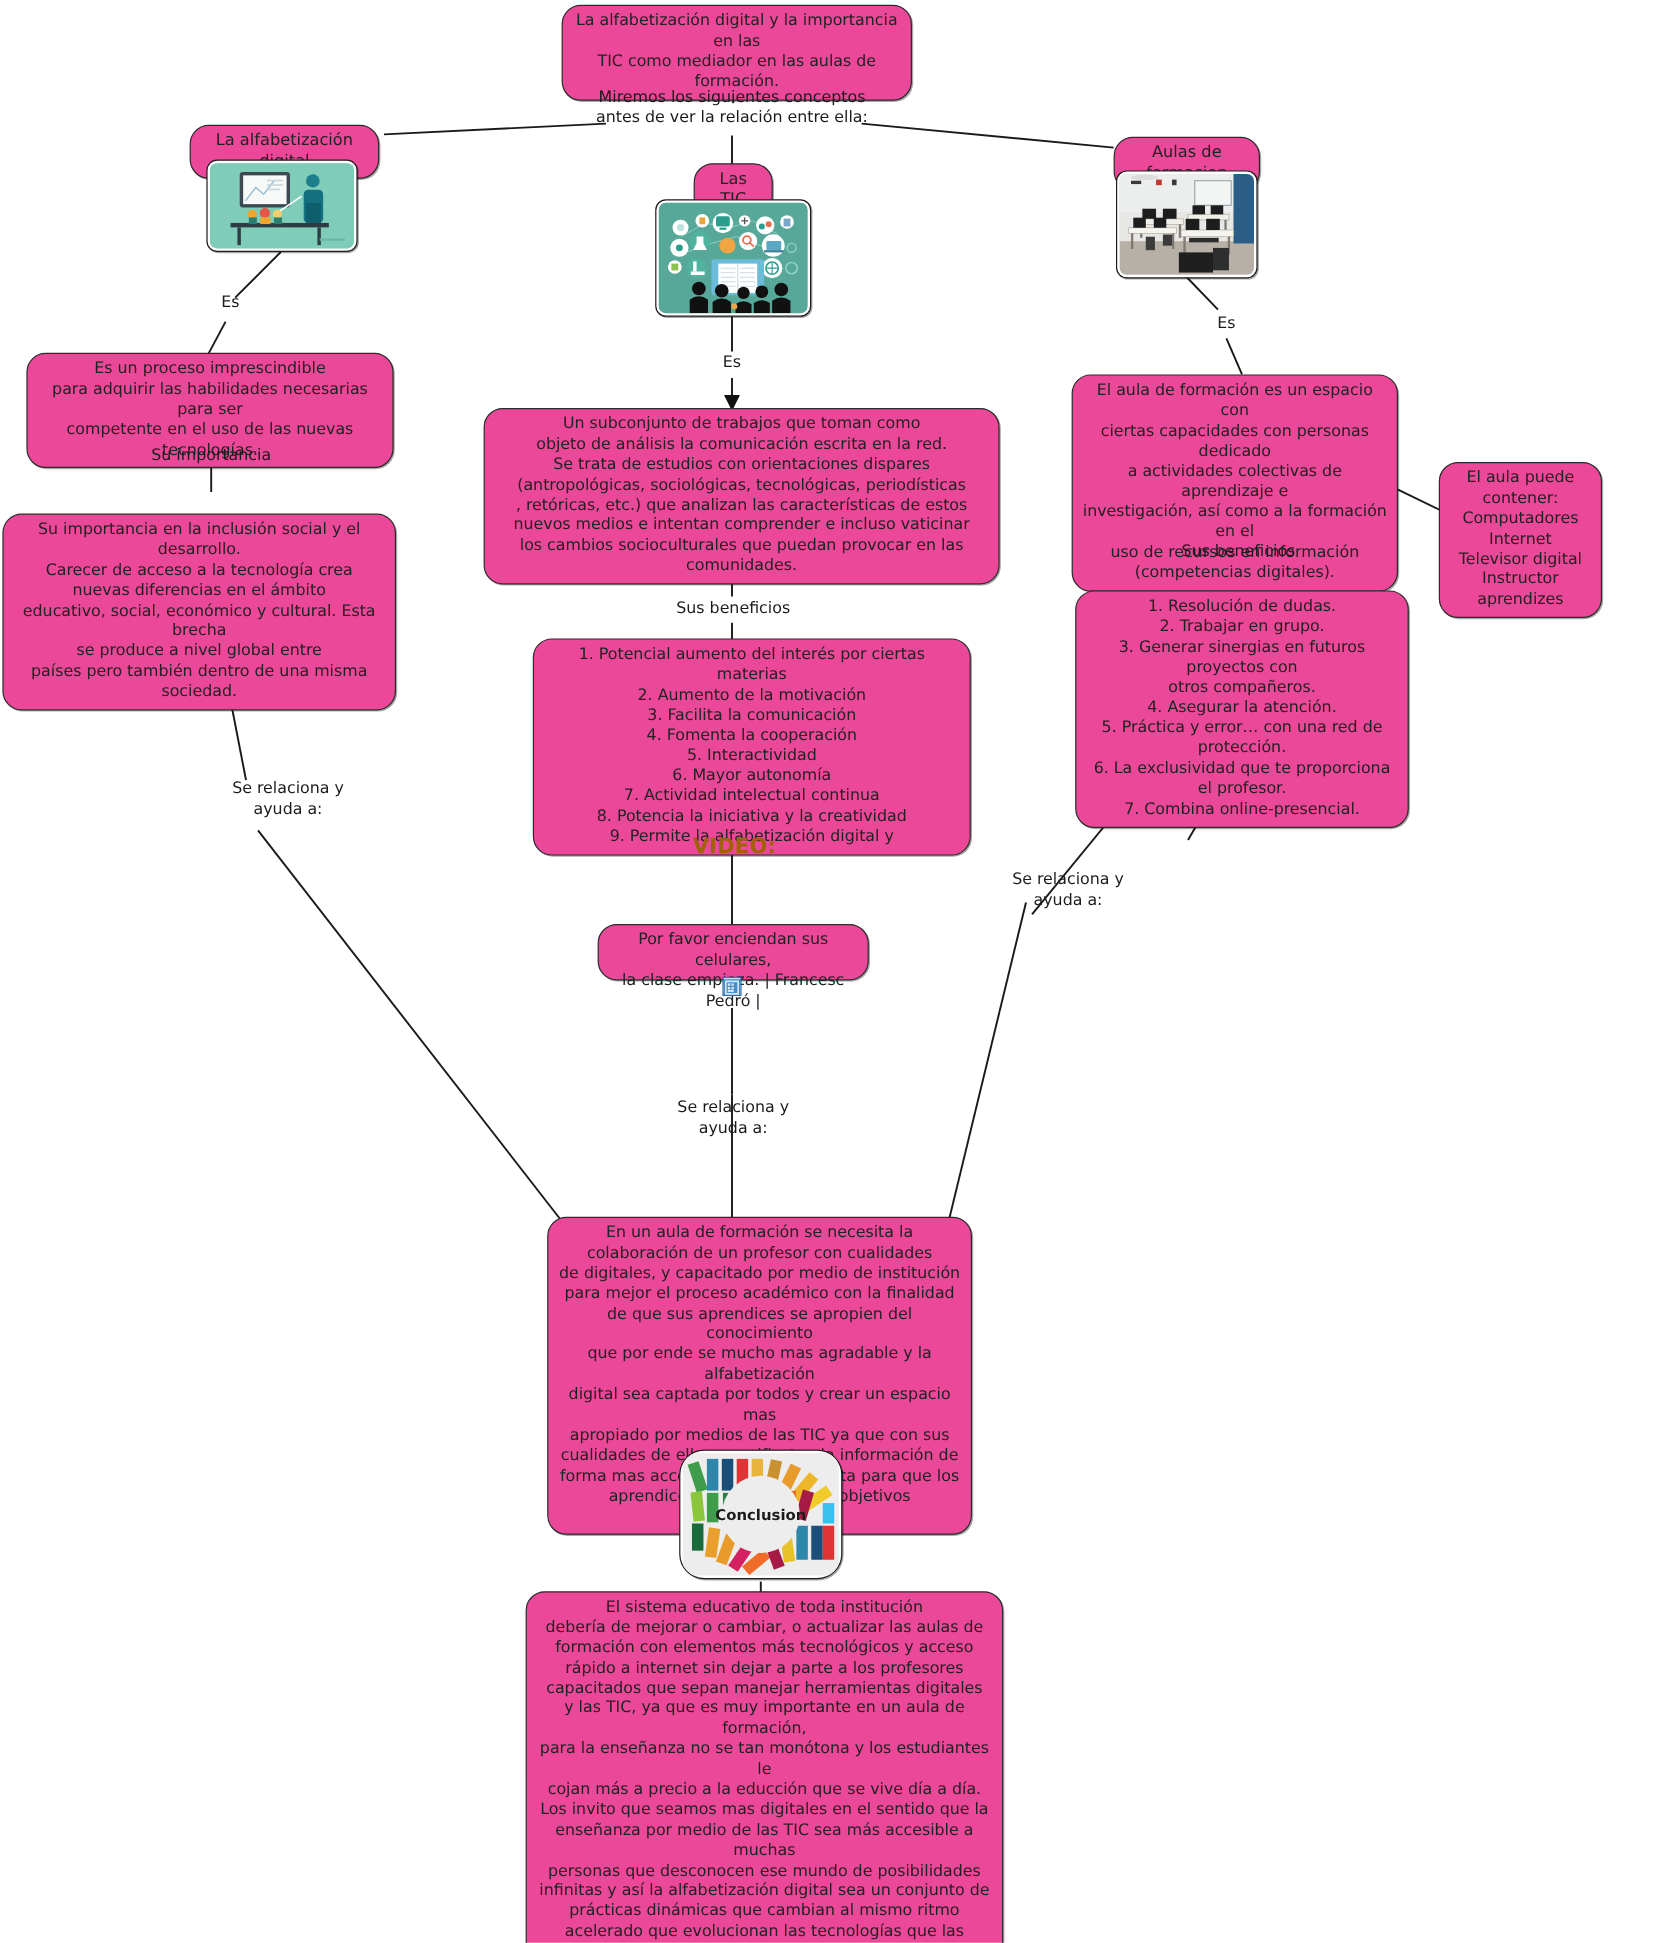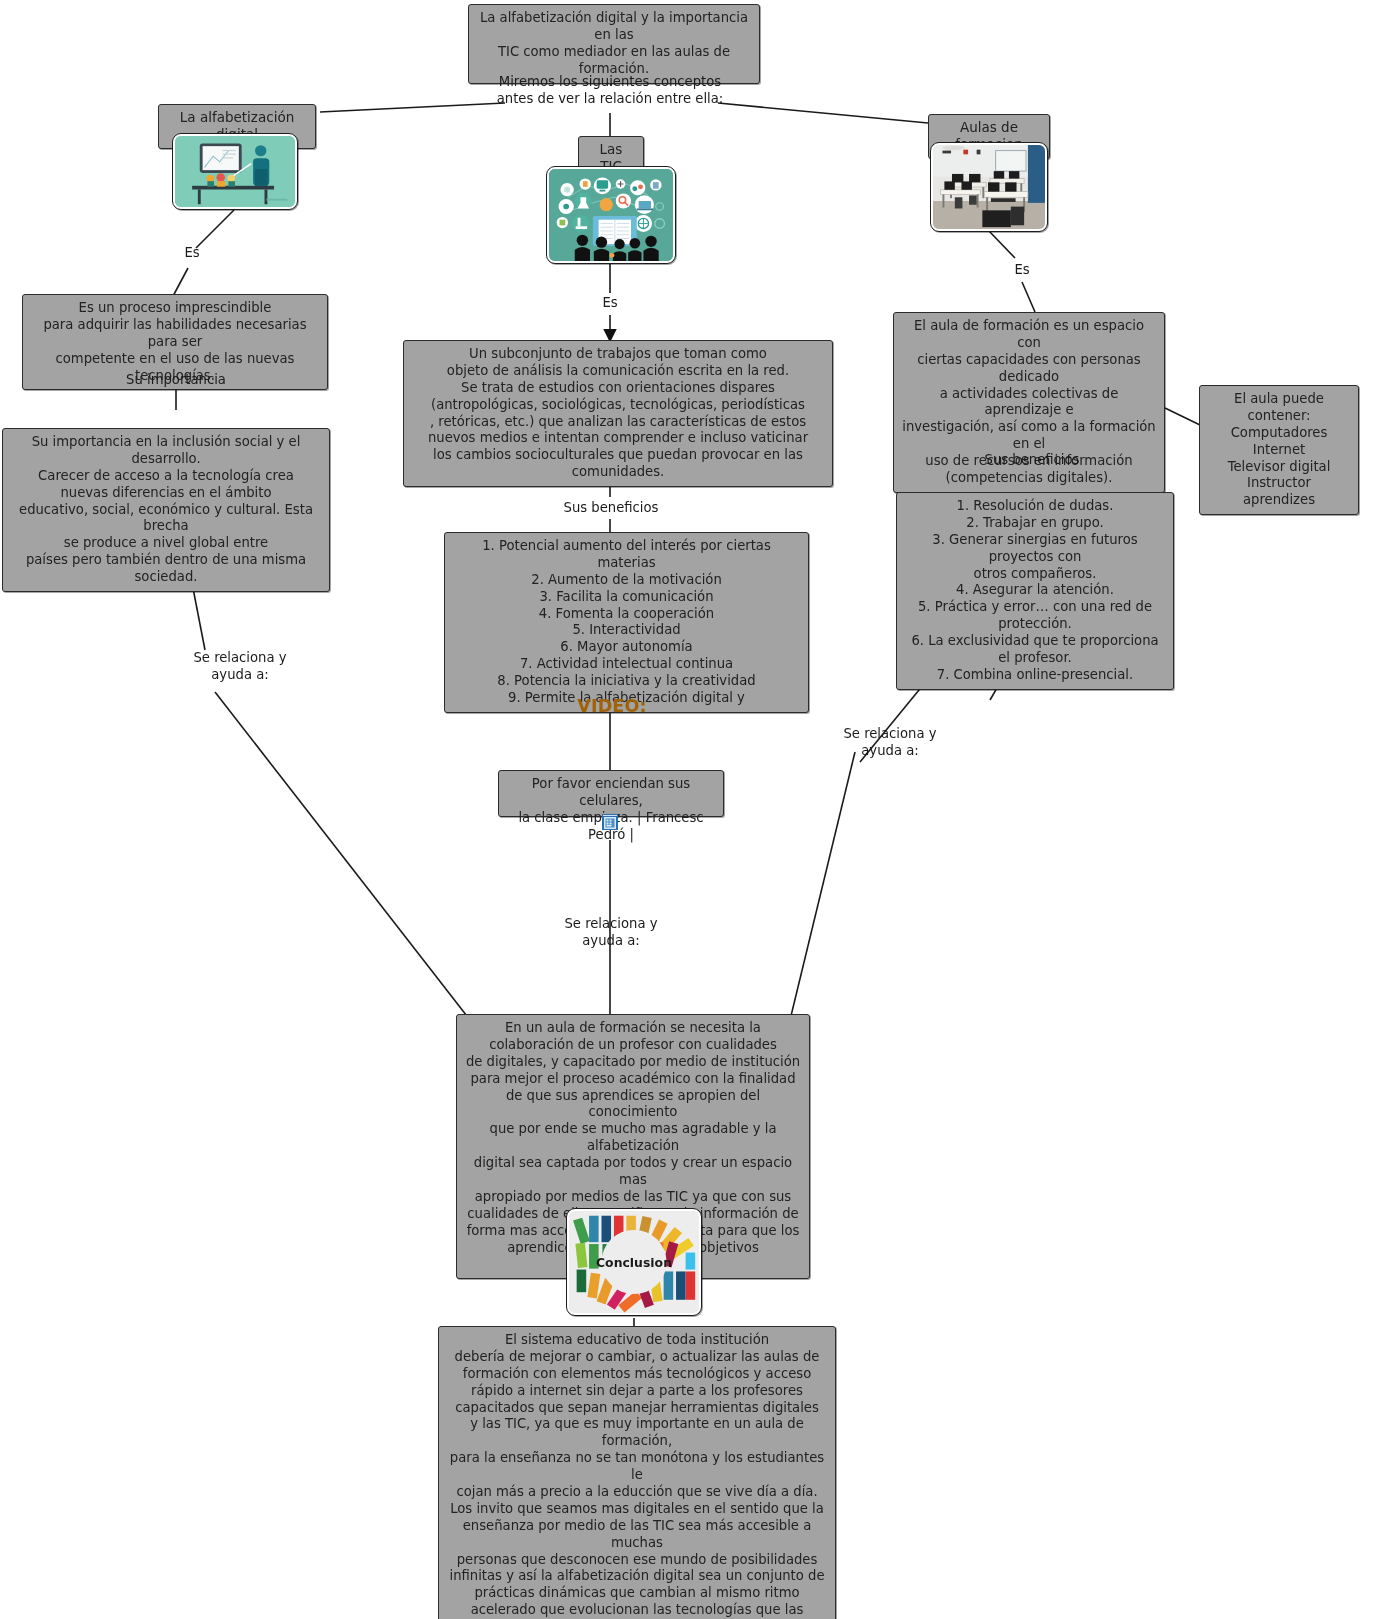--- a/index.html
+++ b/index.html
@@ -22,23 +22,23 @@
   svg.edges {
     position: absolute;
     left: 0; top: 0;
     width: 1400px;
     height: 1619px;
     pointer-events: none;
   }
   .node {
     position: absolute;
     box-sizing: border-box;
-    background: #a3a3a3;
+    background: #ec4899;
     border: 1.4px solid #2b2b2b;
-    border-radius: 3px;
+    border-radius: 16px;
     color: #222222;
     text-align: center;
     line-height: 1.28;
     white-space: pre-line;
     padding: 5px 8px;
     font-size: 13.2px;
     box-shadow: 1px 1px 0 rgba(0,0,0,0.35);
   }
   .node.small {
     font-size: 13.5px;
@@ -350,21 +350,21 @@
 
   <div class="edge-label" style="left:1000px; top:262px; width:44px;">Es</div>
 
   <div class="node" style="left:893px; top:312px; width:272px;">El aula de formación es un espacio con
 ciertas capacidades con personas dedicado
 a actividades colectivas de aprendizaje e
 investigación, así como a la formación en el
 uso de recursos en información
 (competencias digitales).</div>
 
-  <div class="node" style="left:1199px; top:385px; width:160px;">El aula puede contener:
+  <div class="node" style="left:1199px; top:385px; width:136px;">El aula puede contener:
 Computadores
 Internet
 Televisor digital
 Instructor
 aprendizes</div>
 
   <div class="edge-label" style="left:968px; top:452px; width:128px;">Sus beneficios</div>
 
   <div class="node" style="left:896px; top:492px; width:278px;">1. Resolución de dudas.
 2. Trabajar en grupo.
@@ -383,21 +383,21 @@
 de digitales, y capacitado por medio de institución
 para mejor el proceso académico con la finalidad
 de que sus aprendices se apropien del conocimiento
 que por ende se mucho mas agradable y la alfabetización
 digital sea captada por todos y crear un espacio mas
 apropiado por medios de las TIC ya que con sus
 cualidades de ellas, manifiestan la información de
 forma mas accesible clara y concreta para que los
 aprendices cumplan con sus objetivos académicos.</div>
 
-  <div class="img-node" style="left:566px; top:1208px; width:136px; height:108px;">
+  <div class="img-node" style="left:566px; top:1208px; width:136px; height:108px;border-radius:21px;">
     <div class="pic pic-conc">
       <svg viewBox="0 0 136 108" width="100%" height="100%" preserveAspectRatio="none">
         <rect x="0" y="0" width="136" height="108" fill="#ededed"></rect>
         <g>
           <rect x="8" y="8" width="10" height="26" fill="#3f9c4b" transform="rotate(-18 13 21)"></rect>
           <rect x="21" y="5" width="10" height="28" fill="#2e86ab"></rect>
           <rect x="34" y="5" width="10" height="28" fill="#1a4f7a"></rect>
           <rect x="47" y="5" width="10" height="28" fill="#e03434"></rect>
           <rect x="60" y="5" width="10" height="28" fill="#e8b43a"></rect>
           <rect x="74" y="6" width="10" height="26" fill="#c99130" transform="rotate(12 79 19)"></rect>

